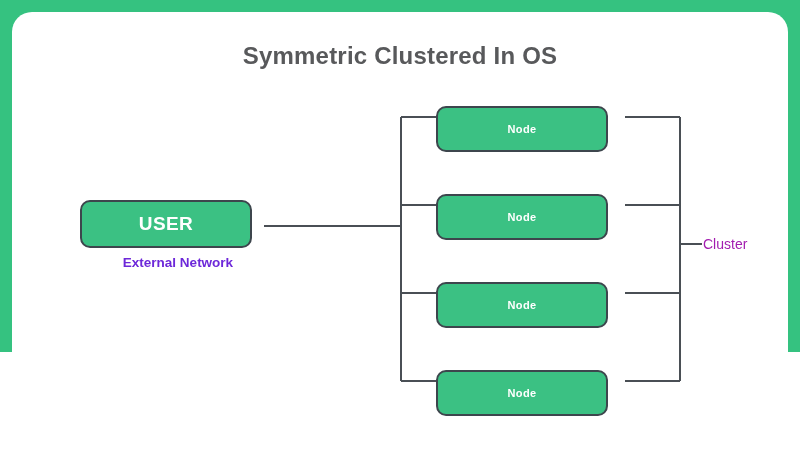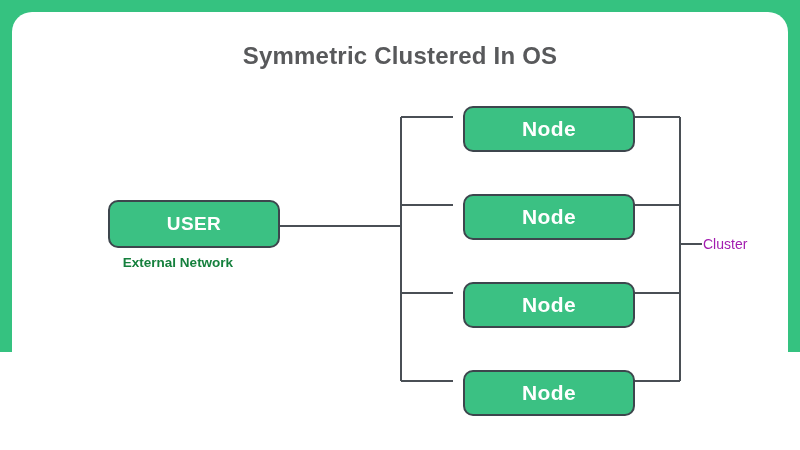--- a/index.html
+++ b/index.html
@@ -55,45 +55,45 @@
     border: 2px solid #3d464d;
     border-radius: 10px;
     display: flex;
     align-items: center;
     justify-content: center;
     color: #ffffff;
     font-weight: bold;
     letter-spacing: 0.4px;
   }
   .box.user {
-    left: 96px;
+    left: 68px;
     top: 188px;
     width: 172px;
     height: 48px;
     font-size: 19px;
   }
   .box.node {
-    left: 451px;
+    left: 424px;
     width: 172px;
     height: 46px;
-    font-size: 21px;
+    font-size: 11px;
   }
   #node-0 { top: 94px; }
   #node-1 { top: 182px; }
   #node-2 { top: 270px; }
   #node-3 { top: 358px; }
   #external-network-label {
     position: absolute;
     left: 80px;
     top: 243px;
     width: 172px;
     text-align: center;
     font-size: 13.5px;
     font-weight: bold;
-    color: #15803d;
+    color: #6d28d9;
   }
   #cluster-label {
     position: absolute;
     left: 691px;
     top: 224px;
     font-size: 14px;
     font-weight: normal;
     color: #a21caf;
     white-space: nowrap;
   }

